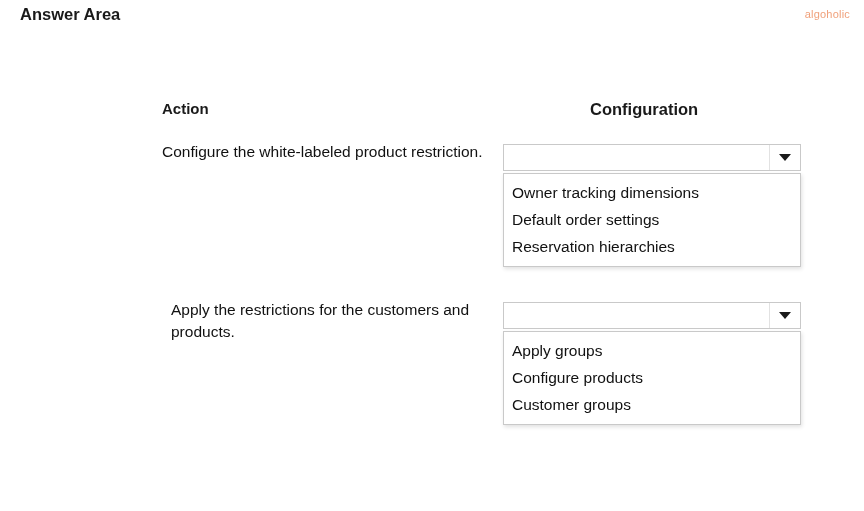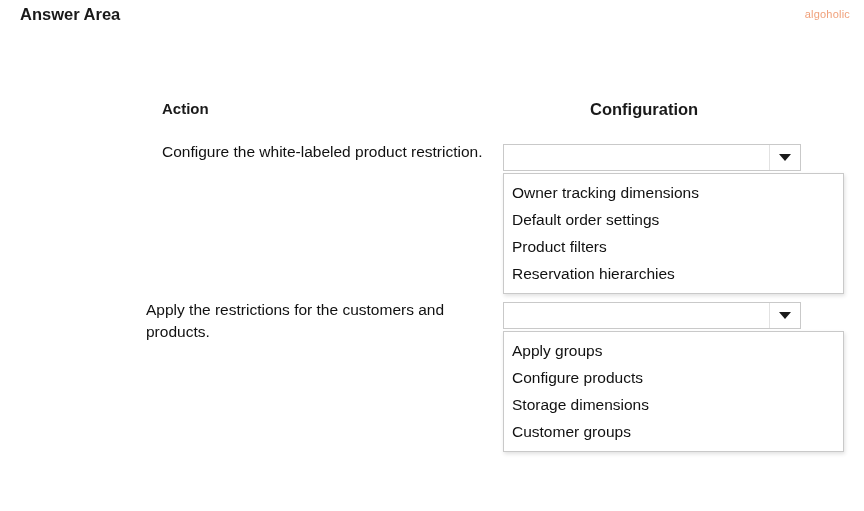--- a/index.html
+++ b/index.html
@@ -49,21 +49,21 @@
     color: #1a1a1a;
   }
   .action-text {
     position: absolute;
     font-size: 15.5px;
     color: #111111;
     line-height: 22px;
     width: 330px;
   }
   .action-1 { left: 162px; top: 141px; }
-  .action-2 { left: 146px; top: 299px; }
+  .action-2 { left: 171px; top: 299px; }
 
   .dropdown {
     position: absolute;
     width: 298px;
     height: 27px;
     background: #ffffff;
     border: 1px solid #c9c9c9;
     box-sizing: border-box;
   }
   .dropdown .value {
@@ -90,21 +90,21 @@
     height: 0;
     border-left: 6px solid transparent;
     border-right: 6px solid transparent;
     border-top: 7px solid #1a1a1a;
   }
   .dropdown-1 { left: 503px; top: 144px; }
   .dropdown-2 { left: 503px; top: 302px; }
 
   .options-panel {
     position: absolute;
-    width: 341px;
+    width: 298px;
     background: #ffffff;
     border: 1px solid #c9c9c9;
     box-sizing: border-box;
     box-shadow: 1px 2px 4px rgba(0,0,0,0.12);
     padding: 5px 0 6px 0;
   }
   .options-1 { left: 503px; top: 173px; }
   .options-2 { left: 503px; top: 331px; }
   .option {
     font-size: 15.5px;
@@ -130,29 +130,27 @@
 <div class="dropdown dropdown-1">
   <span class="value"></span>
   <span class="arrow-box">
     <span class="caret"></span>
   </span>
 </div>
 
 <div class="options-panel options-1">
   <div class="option">Owner tracking dimensions</div>
   <div class="option">Default order settings</div>
-  <div class="option">Product filters</div>
   <div class="option">Reservation hierarchies</div>
 </div>
 
 <div class="dropdown dropdown-2">
   <span class="value"></span>
   <span class="arrow-box">
     <span class="caret"></span>
   </span>
 </div>
 
 <div class="options-panel options-2">
   <div class="option">Apply groups</div>
   <div class="option">Configure products</div>
-  <div class="option">Storage dimensions</div>
   <div class="option">Customer groups</div>
 </div>
 
 </body></html>

